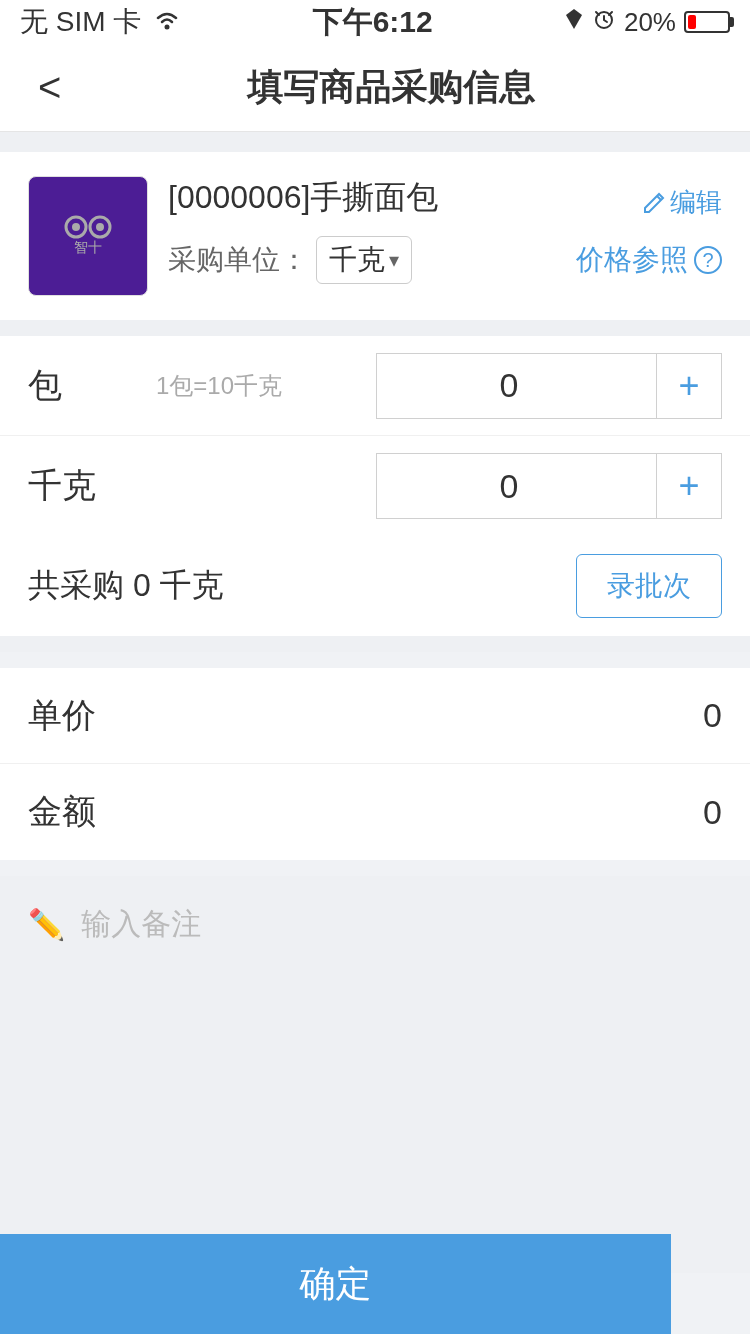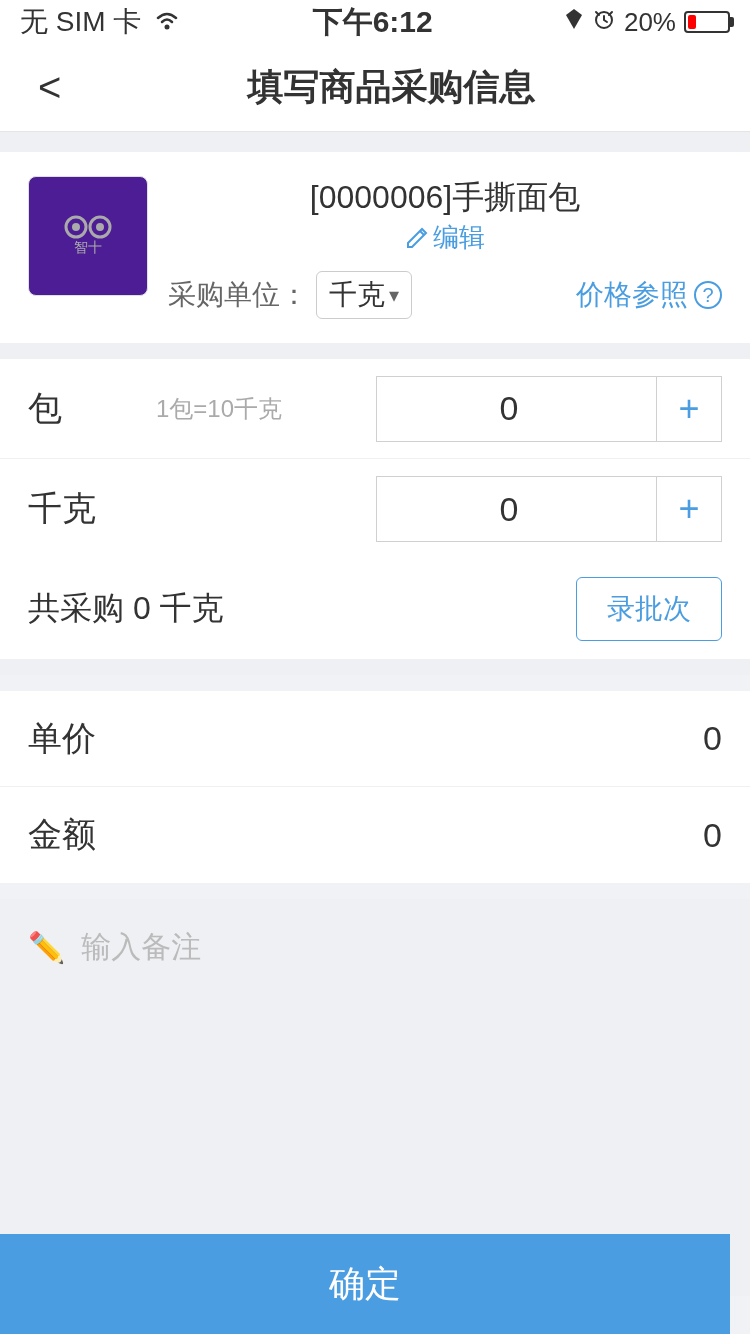--- a/index.html
+++ b/index.html
@@ -115,22 +115,21 @@
     }
     .product-info {
       flex: 1;
       display: flex;
       flex-direction: column;
       gap: 16px;
     }
     .product-name-row {
       display: flex;
       justify-content: space-between;
-      align-items: center;
-      flex-direction: column;
+      align-items: flex-end;
     }
     .product-name {
       font-size: 32px;
       font-weight: 500;
       color: #333;
     }
     .edit-btn {
       font-size: 26px;
       color: #4a9de0;
       display: flex;
@@ -303,21 +302,21 @@
     .note-placeholder {
       font-size: 30px;
       color: #bbb;
     }
 
     
     .confirm-btn {
       position: fixed;
       bottom: 0;
       left: 0;
-      width: 730px;
+      width: 671px;
       height: 100px;
       background: #4a9de0;
       display: flex;
       align-items: center;
       justify-content: center;
       font-size: 36px;
       color: #fff;
       font-weight: 500;
       cursor: pointer;
     }

